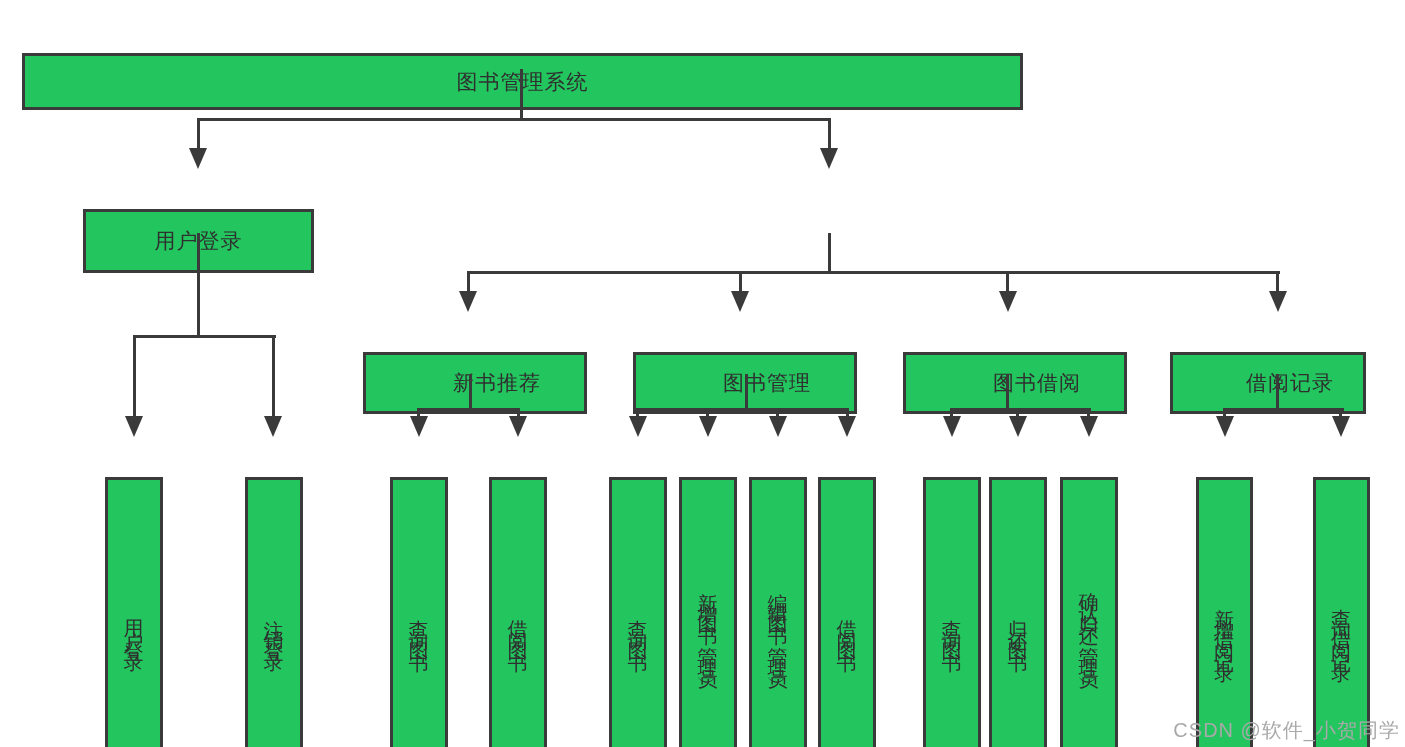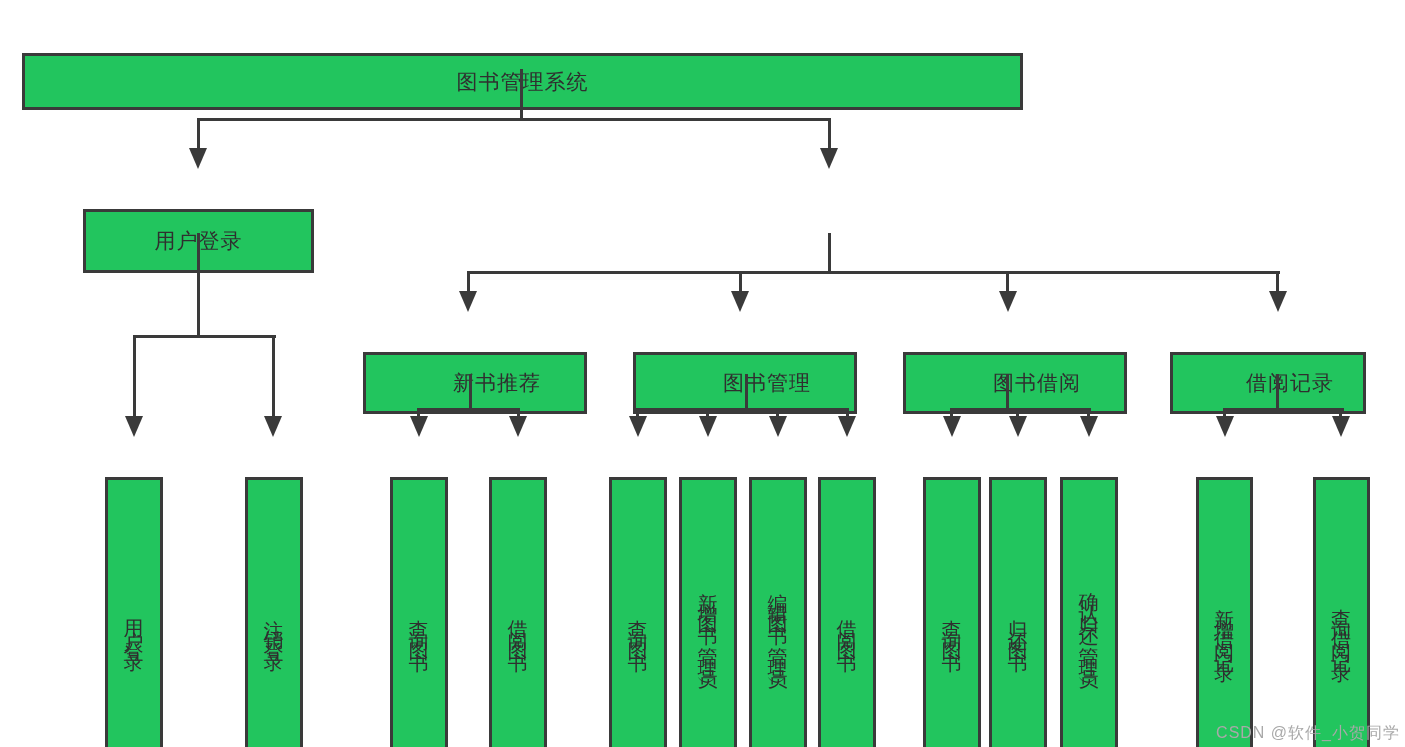--- a/index.html
+++ b/index.html
@@ -23,21 +23,21 @@
   }
   .line{position:absolute;background:var(--line,#3a3a3a);}
   .vline{width:3px;}
   .hline{height:3px;}
   .arrowhead{
     position:absolute;width:0;height:0;
     border-left:9px solid transparent;border-right:9px solid transparent;
     border-top:21px solid var(--line,#3a3a3a);
   }
   .watermark{
-    position:absolute;right:5px;bottom:3px;font-size:16px;
+    position:absolute;right:5px;bottom:3px;font-size:20px;
     color:var(--watermark-text,#a9a9a9);letter-spacing:1px;
   }
 </style>
 </head>
 <body>
 
 <div id="canvas">
 
   <div class="box hbox" style="left:22px;top:13px;width:1001px;height:57px">
     <span>图书管理系统</span>

